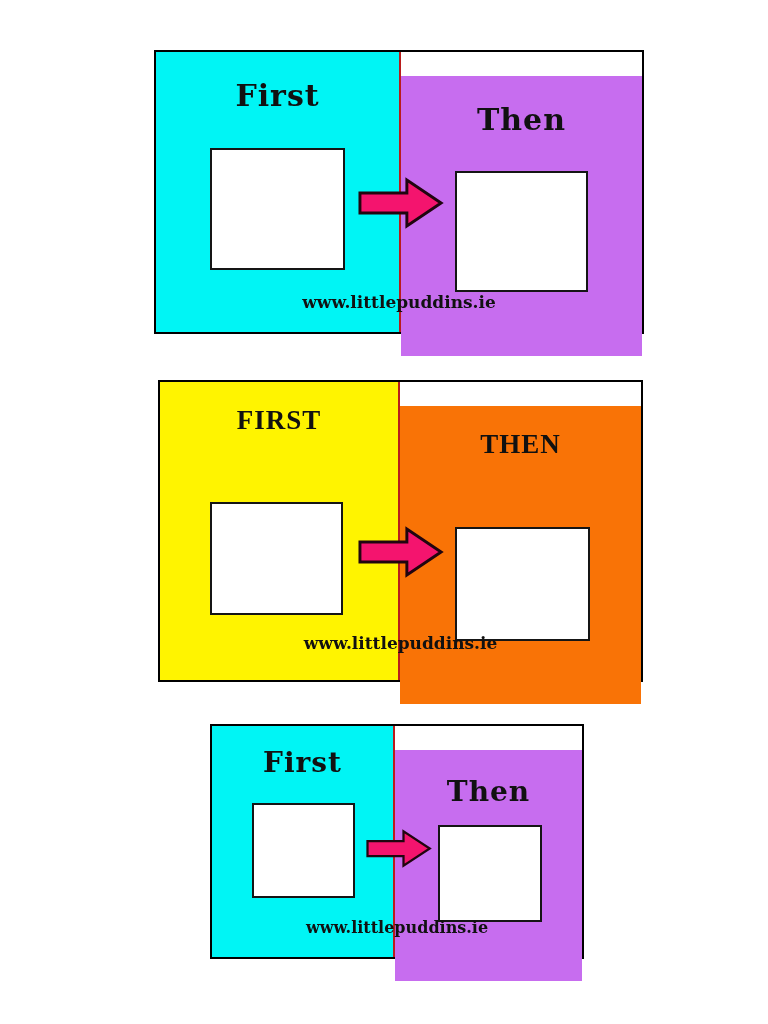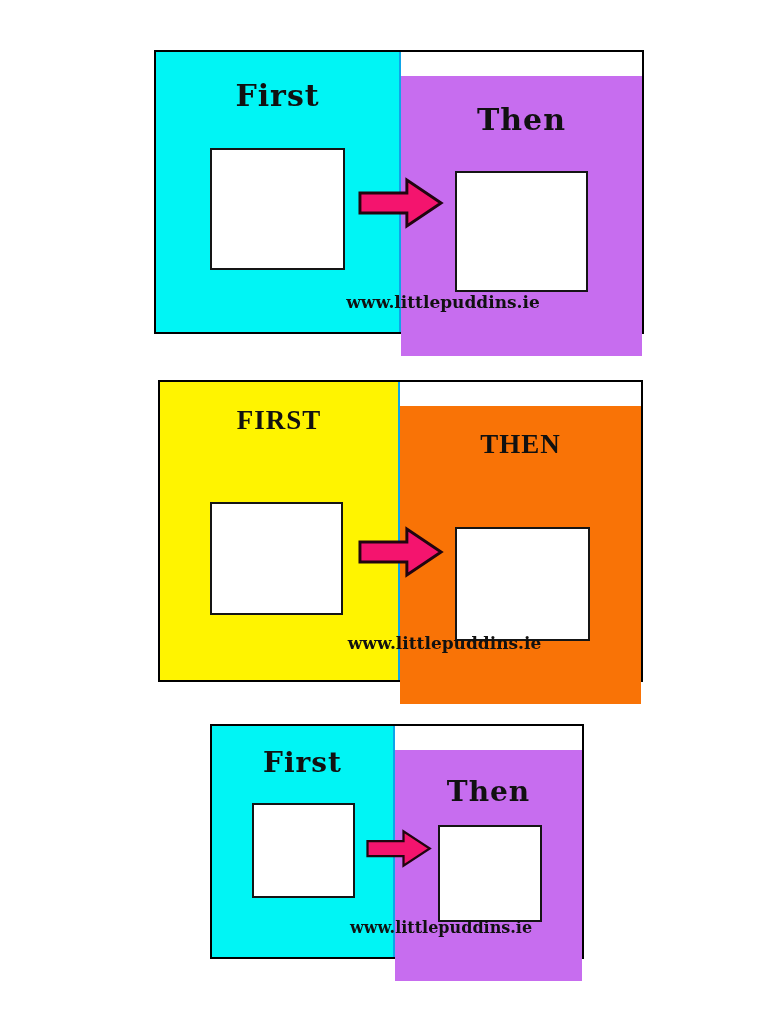--- a/index.html
+++ b/index.html
@@ -10,21 +10,21 @@
     position: relative;
     overflow: hidden;
   }
   .board {
     position: absolute;
     display: flex;
     border: 2px solid #000;
     box-sizing: border-box;
   }
   .half { position: relative; height: 100%; box-sizing: border-box; }
-  .half.first { border-right: 2px solid #0ea5e9; }
+  .half.first { border-right: 2px solid #b91c1c; }
   .half.then { flex: 1; margin-top: 24px; }
   .half-label {
     text-align: center;
     font-weight: bold;
     color: #111;
     line-height: 1.05;
     letter-spacing: 1px;
   }
   .slot {
     position: absolute;
@@ -35,21 +35,20 @@
     position: absolute;
     z-index: 3;
   }
   .website {
     position: absolute;
     left: 0; width: 100%;
     text-align: center;
     font-weight: bold;
     color: #111;
     z-index: 2;
-    margin-left: 44px;
   }
 
   
   .board-1 { left: 154px; top: 50px; width: 490px; height: 284px; }
   .board-1 .half.first { width: 245px; }
   .board-1 .half-label { margin-top: 28px; font-size: 30px; }
   .board-1 .first .slot { left: 54px; top: 96px; width: 135px; height: 122px; }
   .board-1 .then  .slot { left: 54px; top: 95px; width: 133px; height: 121px; }
   .board-1 .arrow { left: 202px; top: 125px; width: 86px; height: 52px; }
   .board-1 .website { top: 240px; font-size: 17px; }

